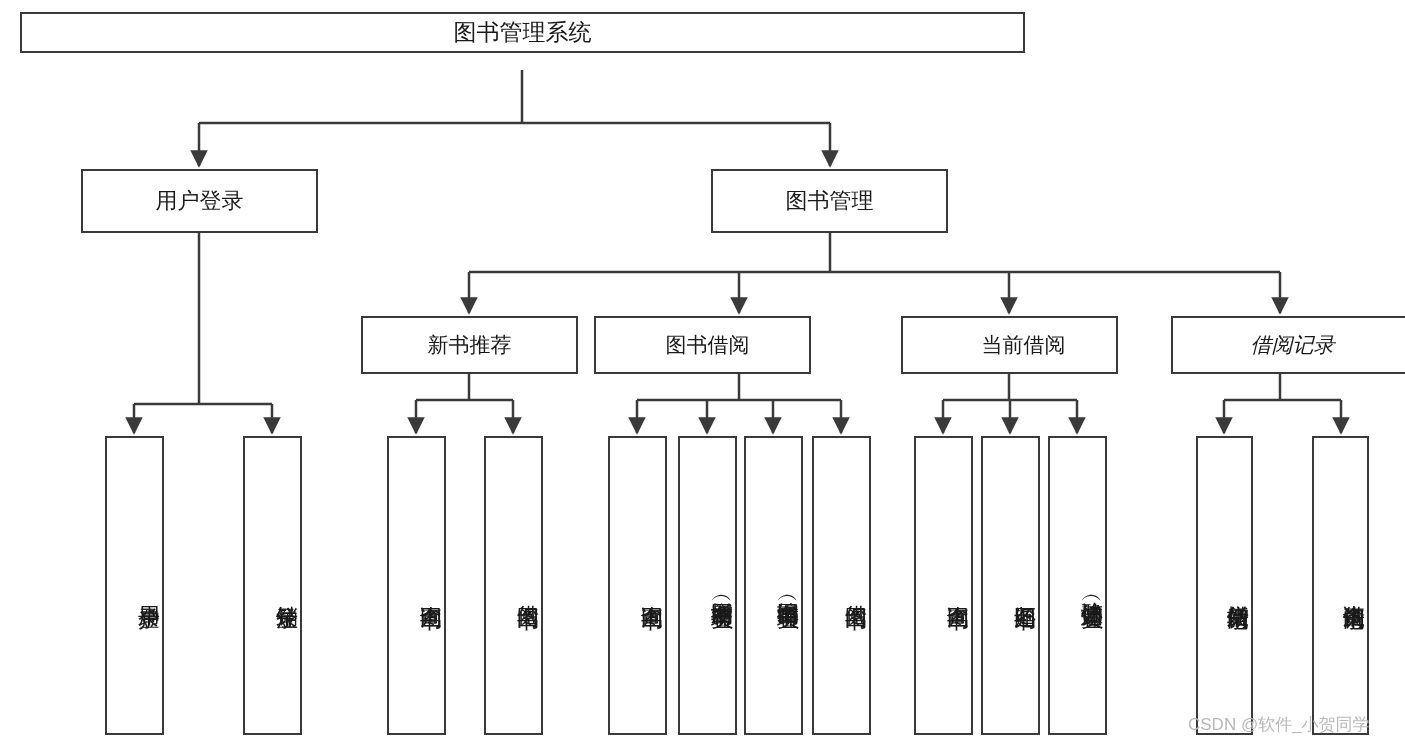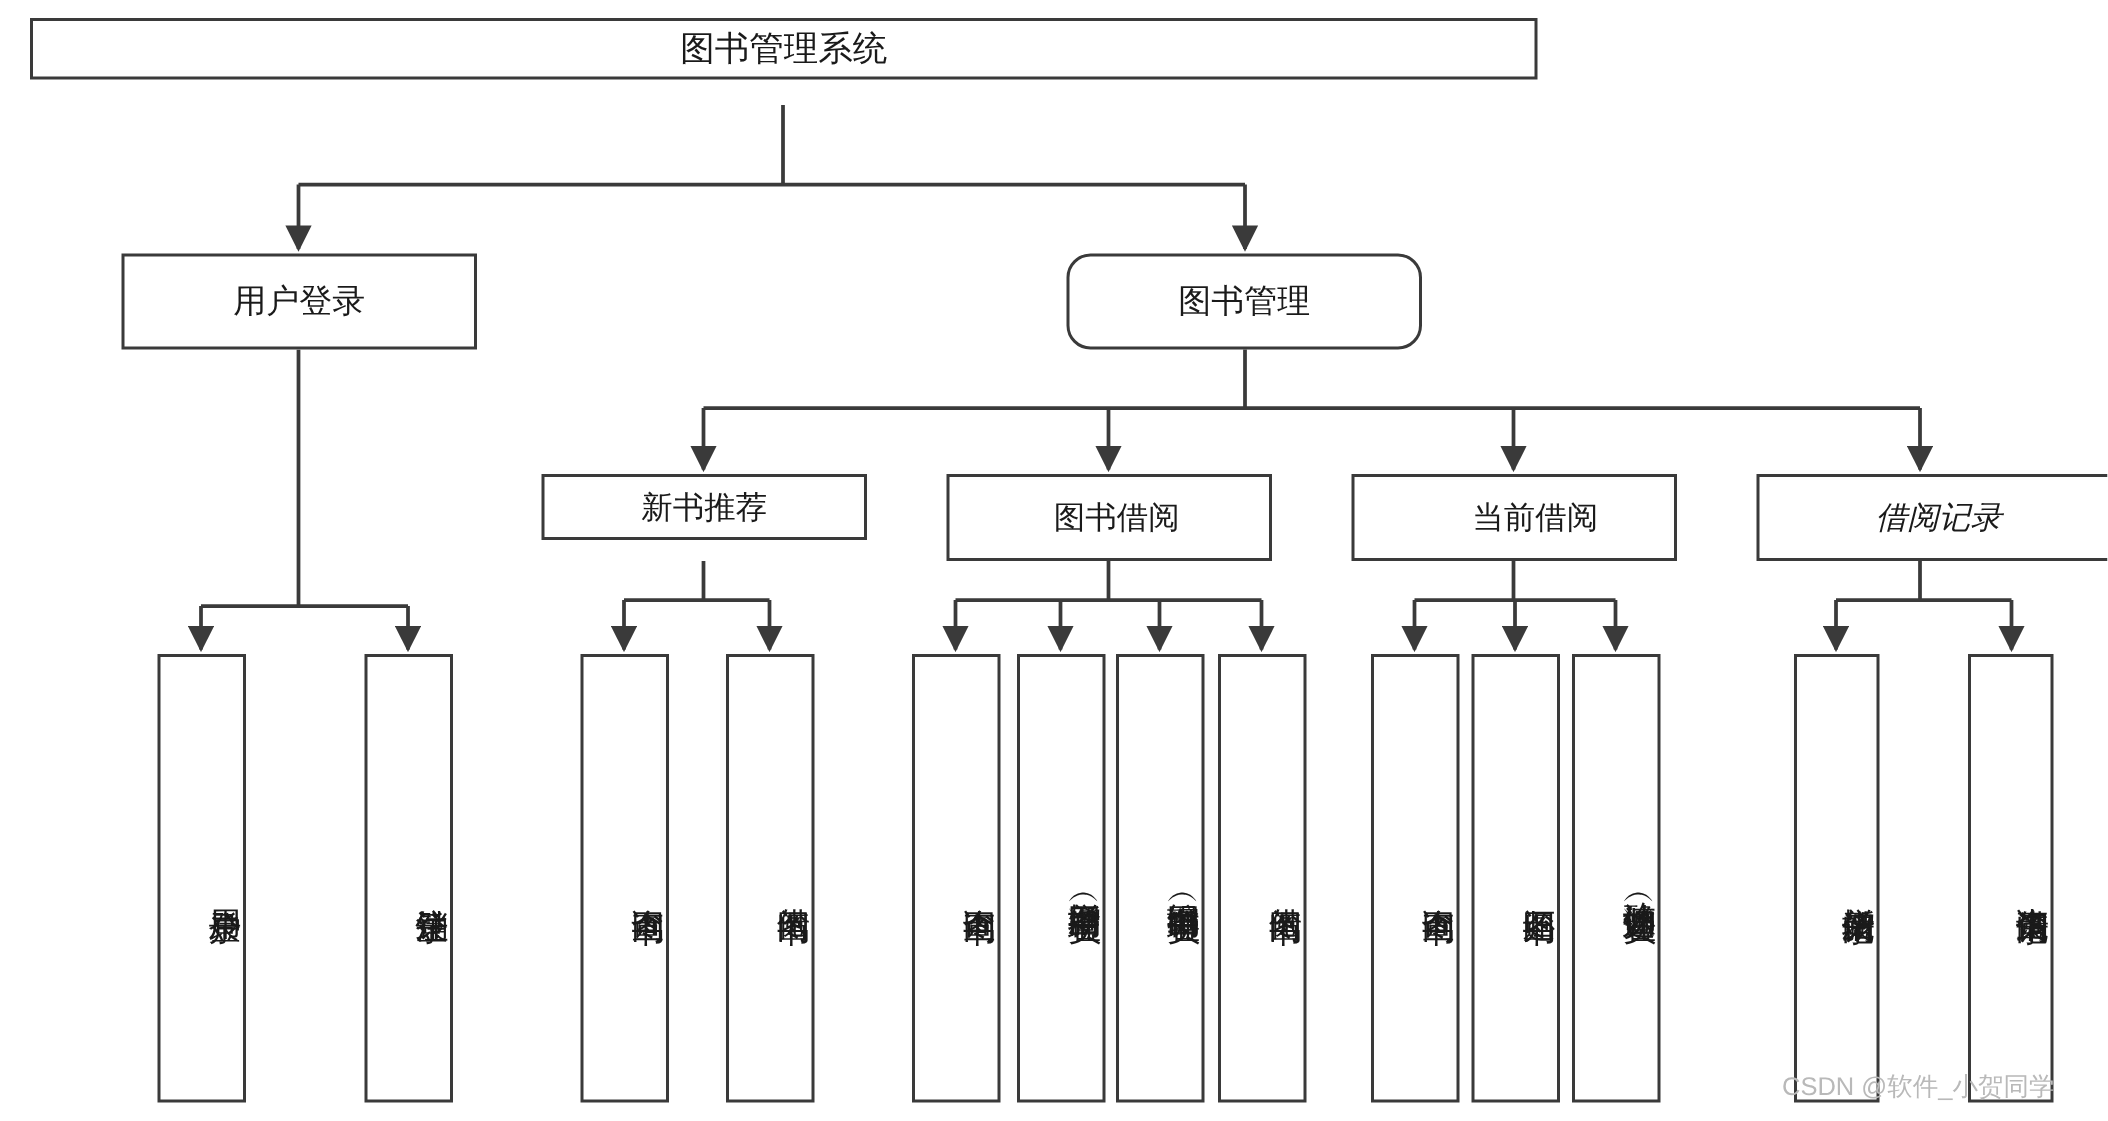--- a/index.html
+++ b/index.html
@@ -133,28 +133,28 @@
     </g>
   </svg>
 
   <div class="node root" style="left:20px; top:12px; width:1005px; height:41px;">
     <span class="label">图书管理系统</span>
   </div>
 
   <div class="node level2" style="left:81px; top:169px; width:237px; height:64px;">
     <span class="label">用户登录</span>
   </div>
-  <div class="node level2" style="left:711px; top:169px; width:237px; height:64px;border-radius:16px;">
+  <div class="node level2" style="left:711px; top:169px; width:237px; height:64px;">
     <span class="label">图书管理</span>
   </div>
 
-  <div class="node level3" style="left:361px; top:316px; width:217px; height:44px;">
+  <div class="node level3" style="left:361px; top:316px; width:217px; height:58px;">
     <span class="label">新书推荐</span>
   </div>
-  <div class="node level3" style="left:631px; top:316px; width:217px; height:58px;padding-left:10px;">
+  <div class="node level3" style="left:594px; top:316px; width:217px; height:58px;padding-left:10px;">
     <span class="label">图书借阅</span>
   </div>
   <div class="node level3" style="left:901px; top:316px; width:217px; height:58px;padding-left:28px;">
     <span class="label">当前借阅</span>
   </div>
   <div class="node level3" style="left:1171px; top:316px; width:243px; height:58px;font-style:italic;">
     <span class="label">借阅记录</span>
   </div>
 
   <div class="node leaf" style="left:105px; top:436px; width:59px; height:299px;">

